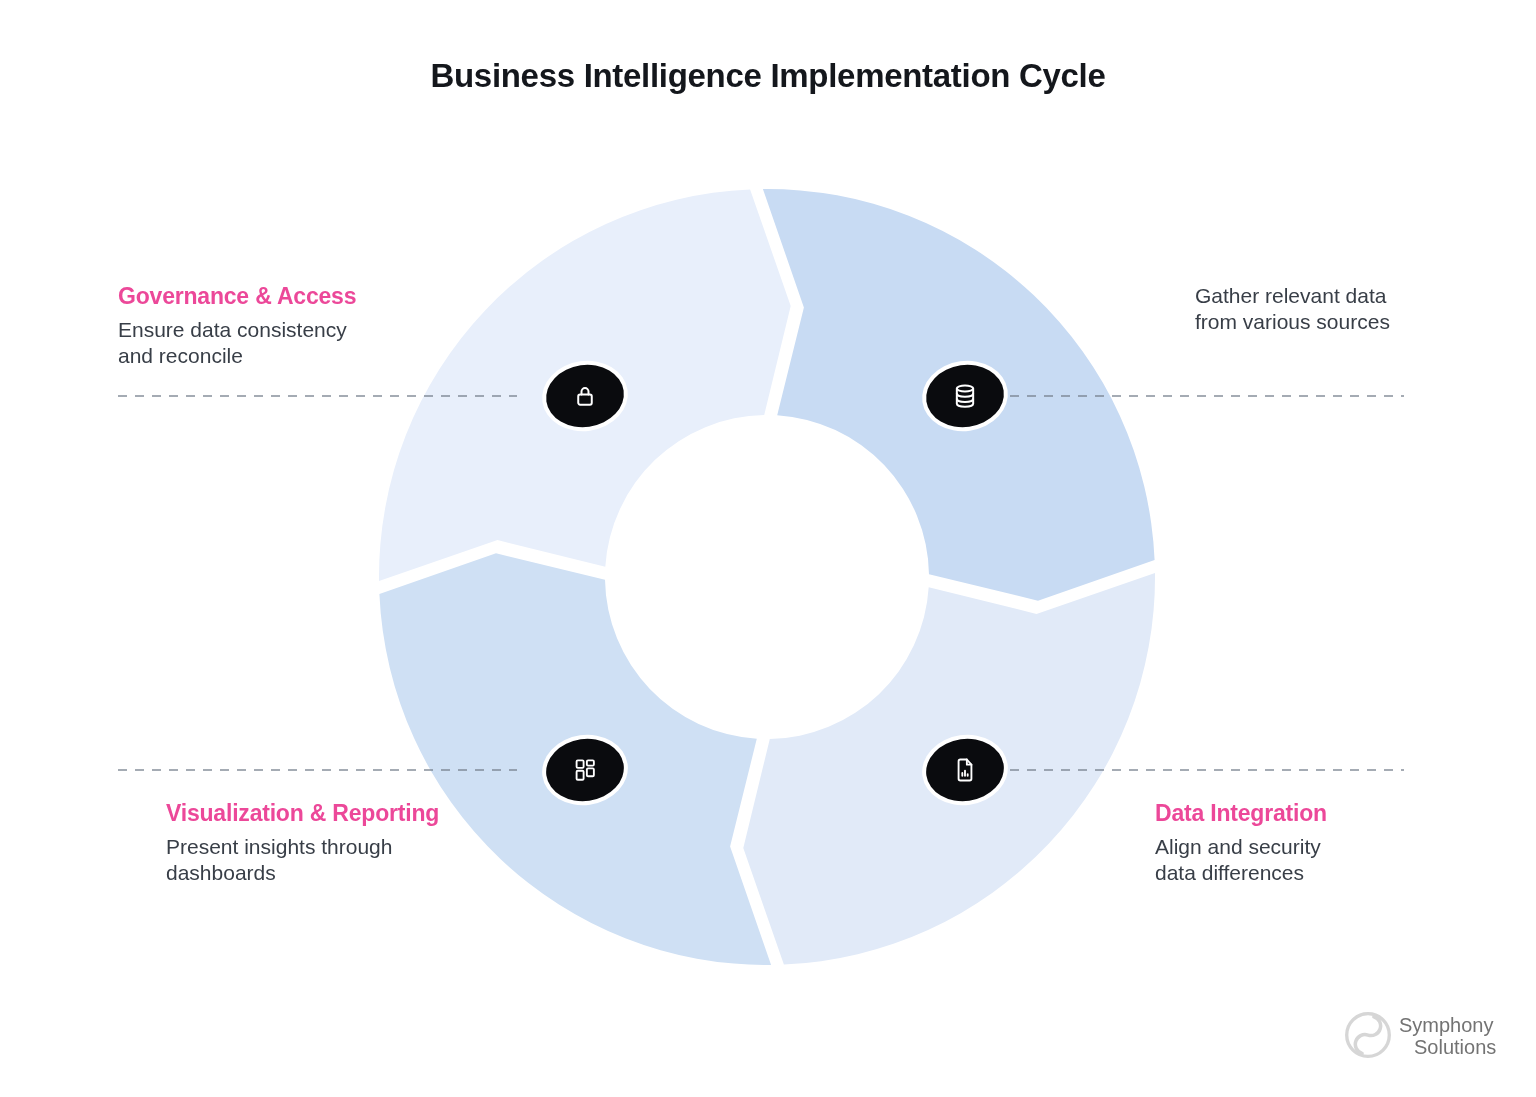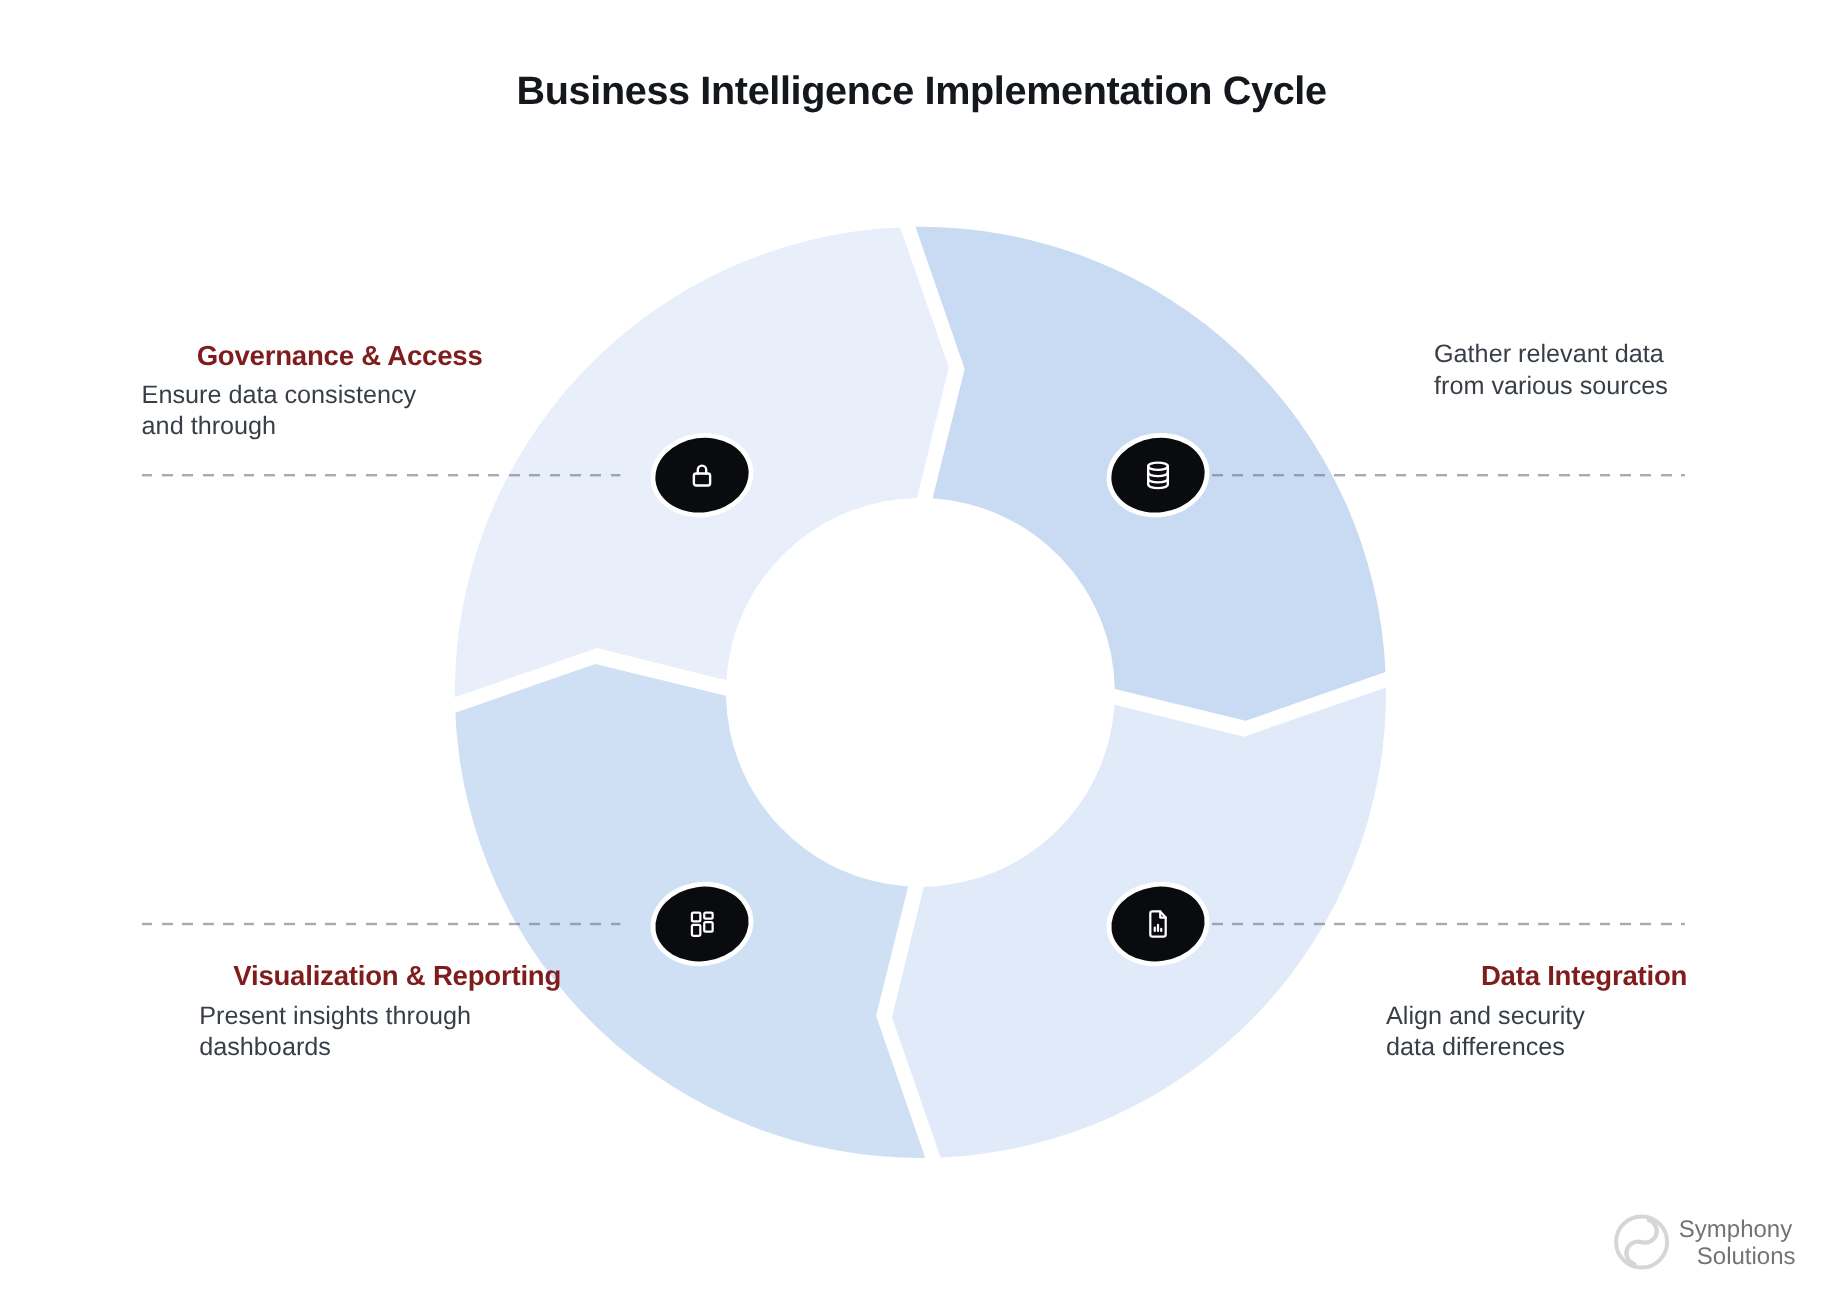--- a/index.html
+++ b/index.html
@@ -23,21 +23,21 @@
   .badge.tl{left:542px;top:361px;}
   .badge.tr{left:922px;top:361px;}
   .badge.bl{left:542px;top:735px;}
   .badge.br{left:922px;top:735px;}
 
   .block{position:absolute;width:330px;}
   .block.tl{left:118px;top:283px;}
   .block.tr{left:1195px;top:283px;}
   .block.bl{left:118px;top:800px;margin-left:48px;}
   .block.br{left:1155px;top:800px;}
-  .block .heading{font-size:23px;font-weight:700;color:#7f1d1d;margin:0 0 7px 0;letter-spacing:-0.2px;text-align:center;}
+  .block .heading{font-size:23px;font-weight:700;color:#ec4899;margin:0 0 7px 0;letter-spacing:-0.2px;}
   .block .desc{font-size:21px;font-weight:400;color:#383e47;line-height:26px;}
 
   .logo{position:absolute;left:1341px;top:1008px;display:flex;align-items:flex-start;}
   .logo-text{margin-left:4px;margin-top:6px;color:#737373;font-size:20px;line-height:22px;}
   .logo-text .l2{padding-left:15px;}
 </style>
 </head>
 <body>
 
 <div class="canvas">
@@ -94,21 +94,21 @@
         <path d="M12 17v-4.4"></path>
         <path d="M14.3 17v-1.5"></path>
       </svg>
     </span>
   </div>
 
   <div class="block tl">
     <div class="heading">Governance &amp; Access</div>
     <div class="desc">
       <span>Ensure data consistency</span><br>
-      <span>and through</span>
+      <span>and reconcile</span>
     </div>
   </div>
 
   <div class="block tr">
     <div class="desc">
       <span>Gather relevant data</span><br>
       <span>from various sources</span>
     </div>
   </div>
 

